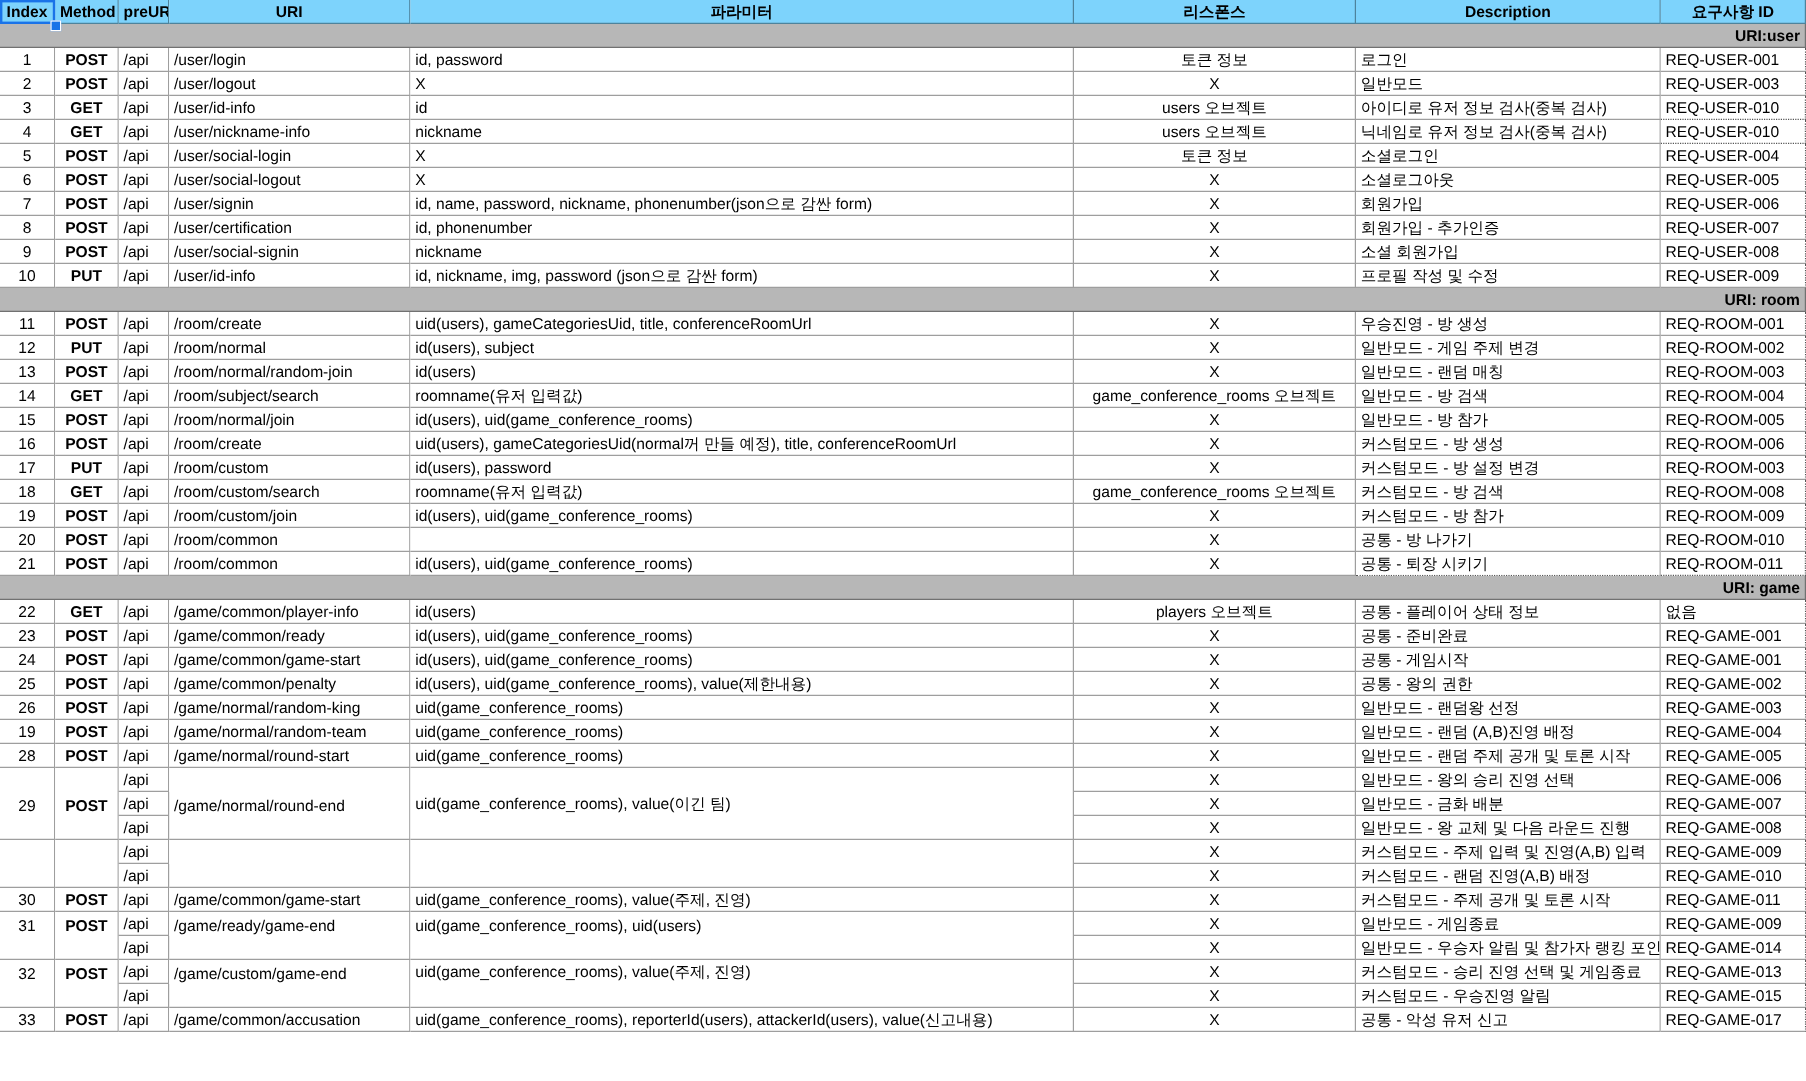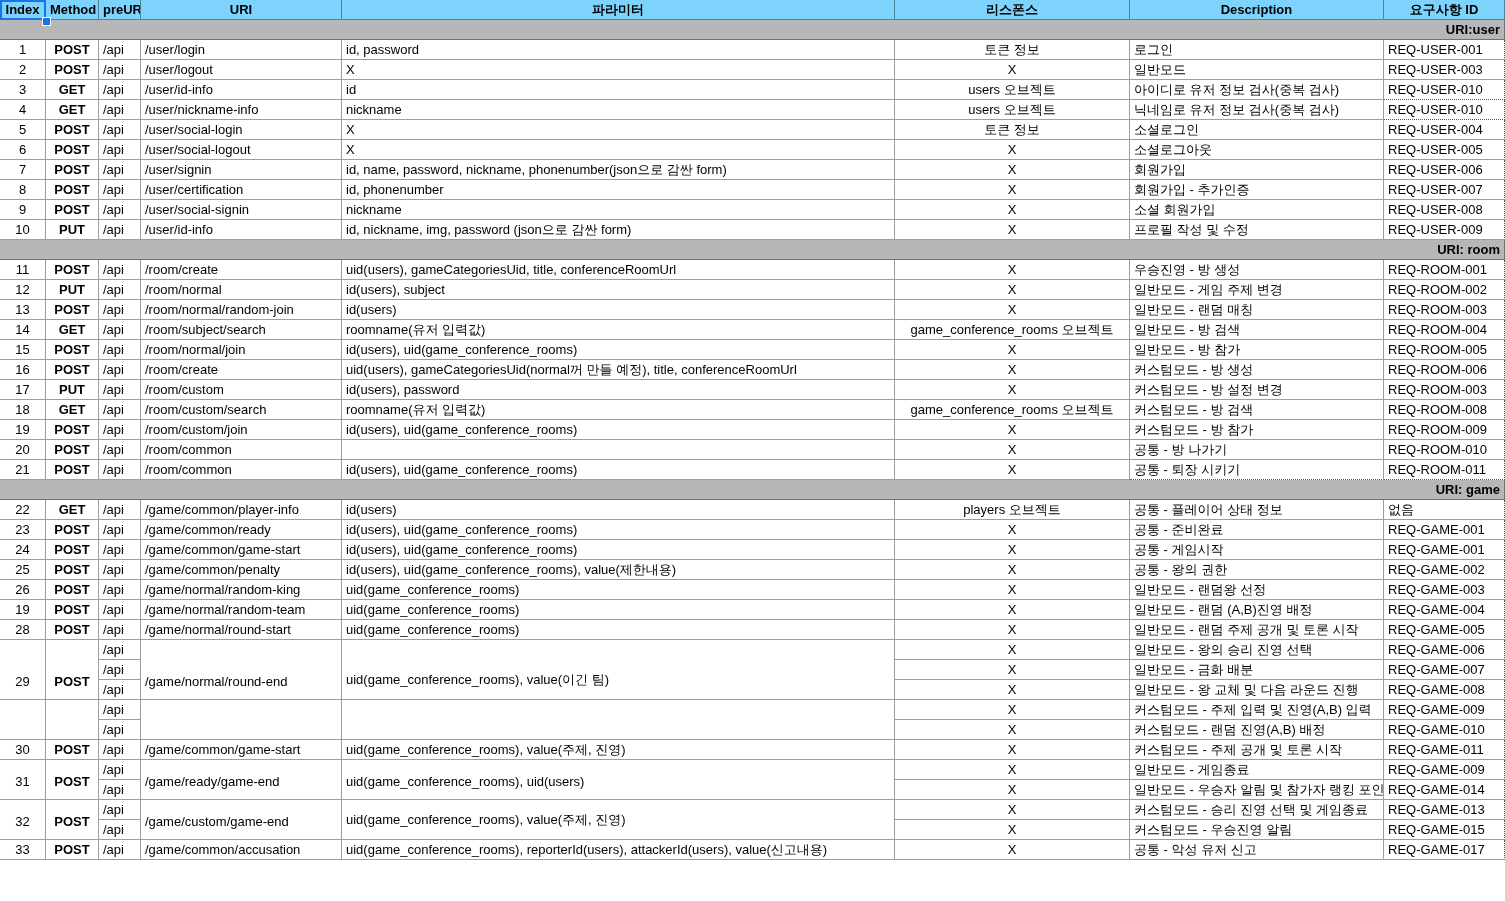--- a/index.html
+++ b/index.html
@@ -20,21 +20,21 @@
     border-bottom:1px solid rgba(0,0,0,0.38);
     overflow:hidden; white-space:nowrap;
     vertical-align:middle;
     background:#fff;
   }
   td.hcell { background:#7dd3fc; font-weight:bold; text-align:center; }
   td.scell { background:#b7b7b7; font-weight:bold; text-align:right; }
   td.al-c { text-align:center; }
   td.al-l { text-align:left; }
   td.bold { font-weight:bold; }
-  td.vbottom { vertical-align:bottom; padding-bottom:10px; }
+  td.vbottom { vertical-align:bottom; padding-bottom:20px; }
   td.dot-b { border-bottom:1px dotted #555; }
   td.dot-r { border-right:1px dotted #555; }
   td.sel { outline:2px solid #1a73e8; outline-offset:-2px; }
   .fill-handle {
     position:absolute; left:42px; top:17px; width:7px; height:7px;
     background:#1a73e8; border:1px solid #fff; box-sizing:content-box;
     z-index:5;
   }
 </style>
 </head>

